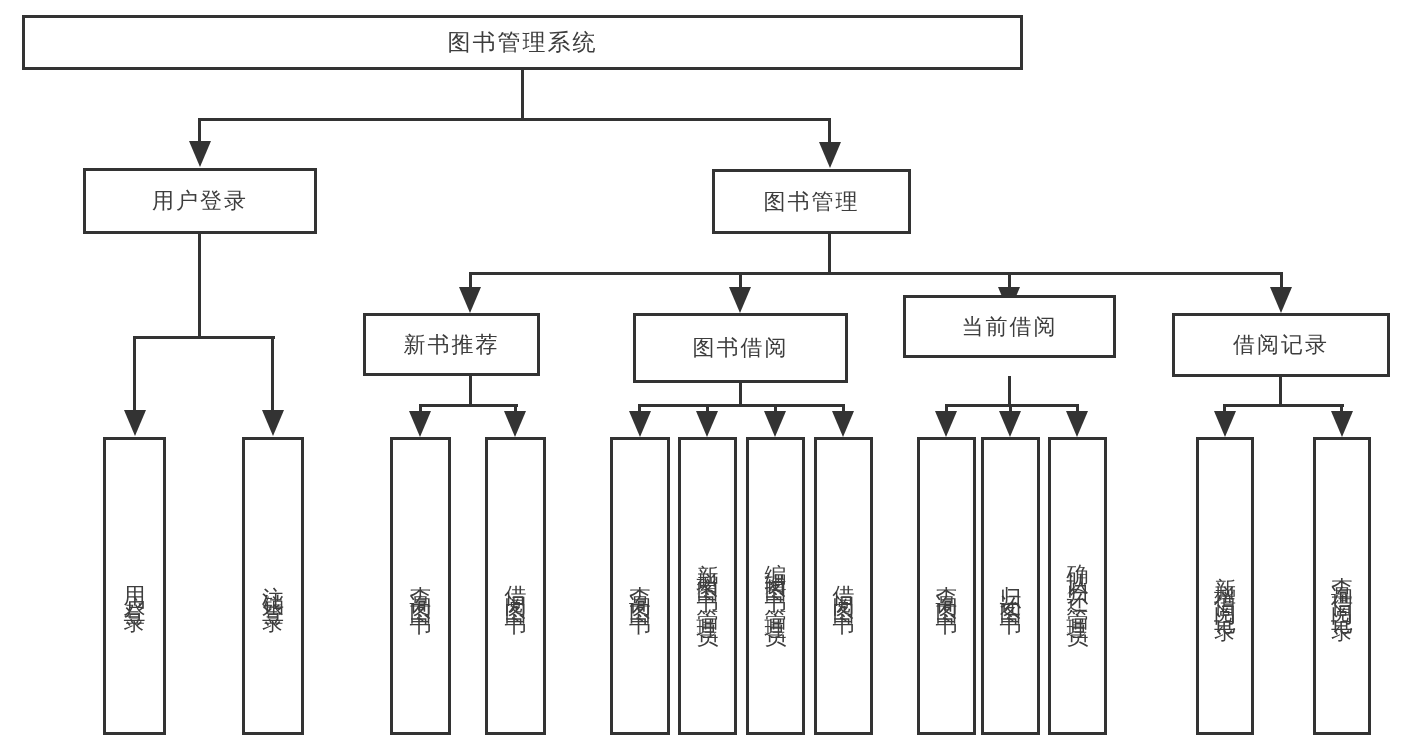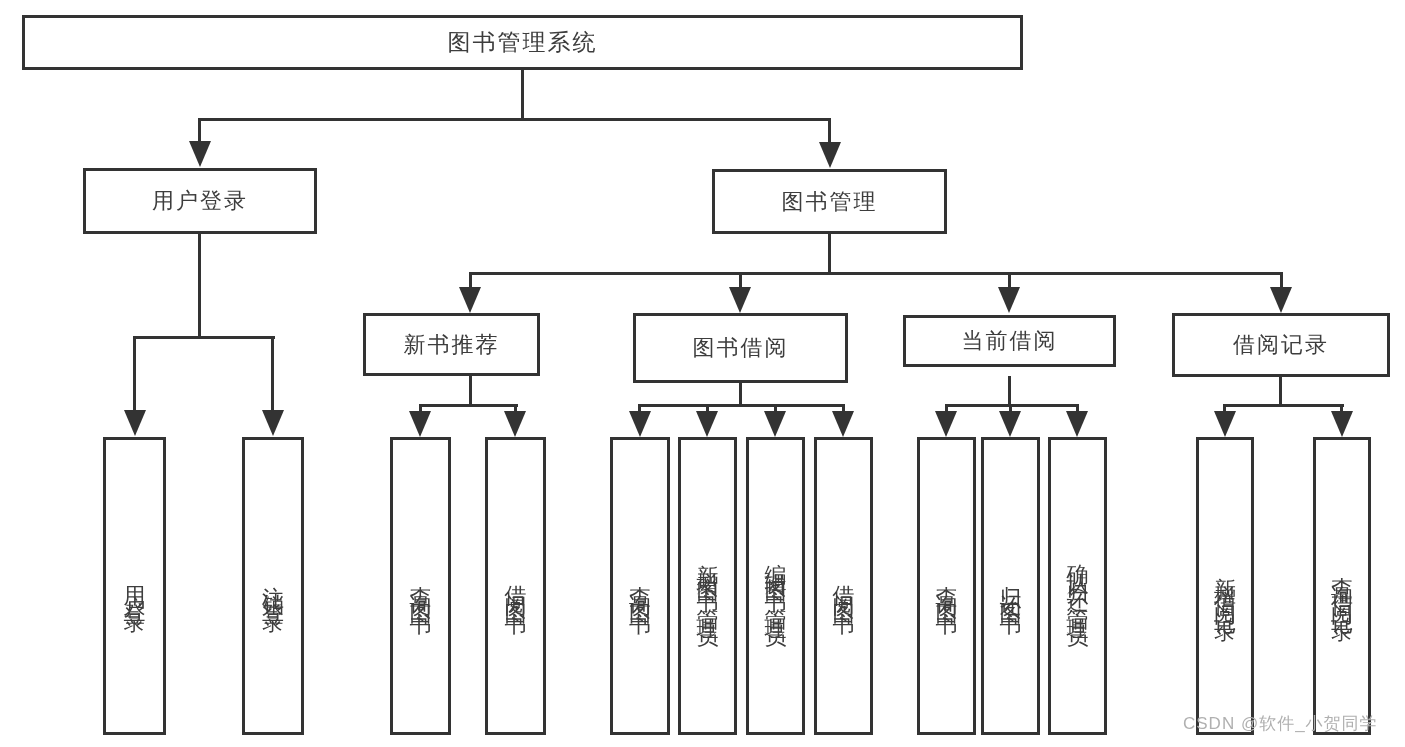--- a/index.html
+++ b/index.html
@@ -66,25 +66,25 @@
   }
 </style>
 </head>
 <body>
 
 <div class="canvas">
 
   <div class="box hbox title-box" style="left:22px;top:15px;width:1001px;height:55px;">图书管理系统</div>
 
   <div class="box hbox" style="left:83px;top:168px;width:234px;height:66px;">用户登录</div>
-  <div class="box hbox" style="left:712px;top:169px;width:235px;height:65px;">图书管理</div>
+  <div class="box hbox" style="left:712px;top:169px;width:199px;height:65px;">图书管理</div>
 
   <div class="box hbox" style="left:363px;top:313px;width:177px;height:63px;">新书推荐</div>
   <div class="box hbox" style="left:633px;top:313px;width:215px;height:70px;">图书借阅</div>
-  <div class="box hbox" style="left:903px;top:315px;width:213px;height:52px;">当前借阅</div>
+  <div class="box hbox" style="left:903px;top:295px;width:213px;height:63px;">当前借阅</div>
   <div class="box hbox" style="left:1172px;top:313px;width:218px;height:64px;">借阅记录</div>
 
   <div class="box vbox" style="left:103px;top:437px;width:63px;height:298px;">用户登录</div>
   <div class="box vbox" style="left:242px;top:437px;width:62px;height:298px;">注销登录</div>
 
   <div class="box vbox" style="left:390px;top:437px;width:61px;height:298px;">查询图书</div>
   <div class="box vbox" style="left:485px;top:437px;width:61px;height:298px;">借阅图书</div>
 
   <div class="box vbox" style="left:610px;top:437px;width:60px;height:298px;">查询图书</div>
   <div class="box vbox" style="left:678px;top:437px;width:59px;height:298px;">新增图书（管理员）</div>
@@ -150,15 +150,14 @@
   <div class="line" style="left:1076px;top:404px;width:3px;height:10px;"></div>
   <div class="arrow" style="left:1066px;top:411px;"></div>
 
   <div class="line" style="left:1279px;top:377px;width:3px;height:30px;"></div>
   <div class="line" style="left:1223px;top:404px;width:121px;height:3px;"></div>
   <div class="line" style="left:1223px;top:404px;width:3px;height:10px;"></div>
   <div class="arrow" style="left:1214px;top:411px;"></div>
   <div class="line" style="left:1340px;top:404px;width:3px;height:10px;"></div>
   <div class="arrow" style="left:1331px;top:411px;"></div>
 
-  <div class="watermark">CSDN @软件_小贺同学</div>
 
 </div>
 
 </body></html>

